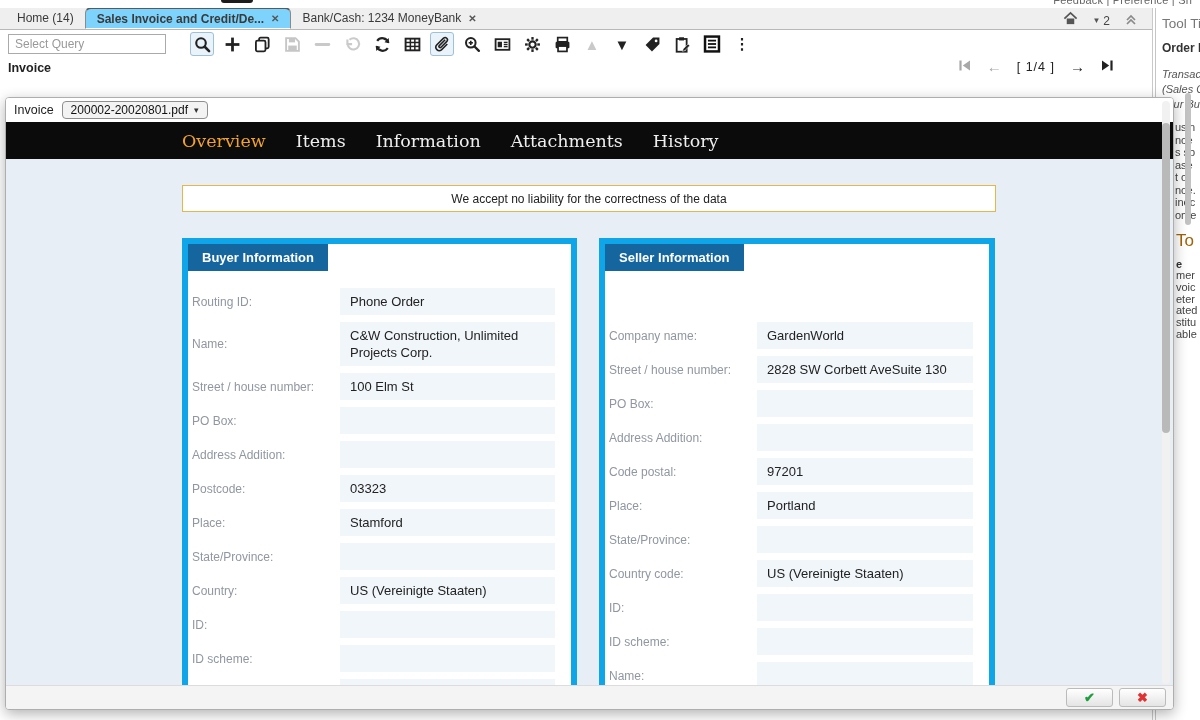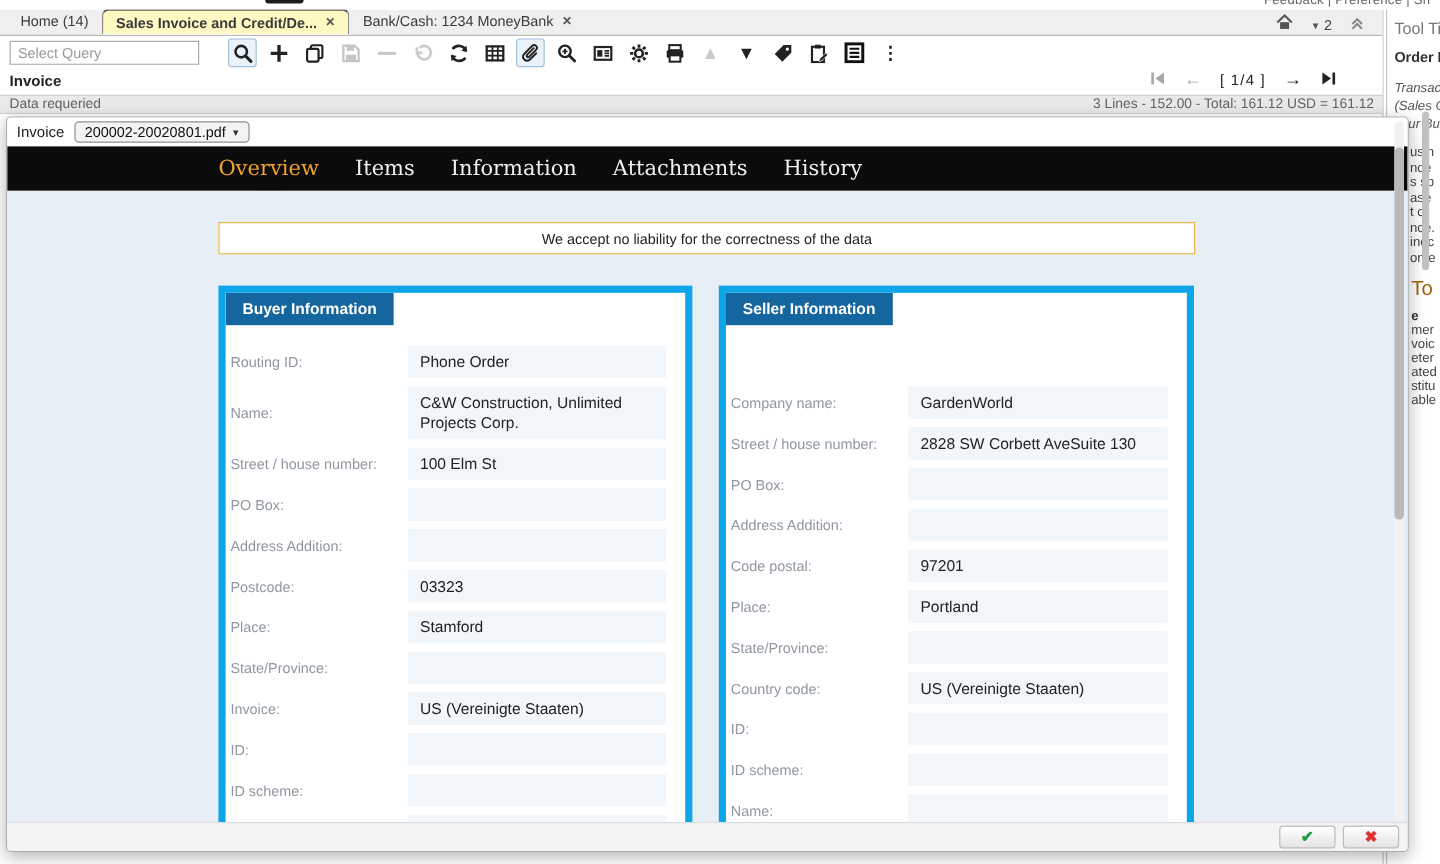--- a/index.html
+++ b/index.html
@@ -10,21 +10,21 @@
   #top-strip { position:absolute; left:0; top:0; width:1200px; height:8px; background:#fff; overflow:hidden; z-index:6;padding-left:48px; }
   #top-links { position:absolute; right:8px; top:-6px; font-size:11px; color:#666; letter-spacing:.2px; white-space:nowrap; }
   #chrome-frag { position:absolute; left:221px; top:0; width:32px; height:3px; background:#1c1c1c; border-radius:0 0 3px 3px; }
 
   
   #main { position:absolute; left:0; top:8px; width:1153px; height:712px; background:#fff; border-right:1px solid #c9c9c9; }
 
   
   #tabbar { position:absolute; left:0; top:0; width:100%; height:22px; background:#efefef; border-bottom:1px solid #b8b8b8; display:flex; align-items:flex-end; padding-left:6px; }
   .tab { height:22px; display:flex; align-items:center; gap:7px; padding:0 11px; font-size:12px; color:#3a3a3a; white-space:nowrap; }
-  .tab.active { background:#fef9c3; border:1px solid #8a8a8a; border-top:2px solid #5a5a5a; border-bottom:1px solid #fff; border-radius:6px 6px 0 0; font-weight:bold;align-items:center; }
+  .tab.active { background:#7dd3fc; border:1px solid #8a8a8a; border-top:2px solid #5a5a5a; border-bottom:1px solid #fff; border-radius:6px 6px 0 0; font-weight:bold;align-items:center; }
   .tab .x { font-size:10px; color:#555; font-weight:bold; }
   #tab-right { position:absolute; right:14px; top:3px; display:flex; align-items:center; gap:14px; }
   #win-count { font-size:12px; color:#444; display:flex; align-items:center; gap:3px; }
   #win-count .c { font-size:8px; color:#555; }
 
   
   #toolbar { position:absolute; left:0; top:22px; width:100%; height:28px; background:#fff; display:flex; align-items:center; padding-left:8px; }
   #query-wrap { width:158px; height:20px; border:1px solid #aaa; border-radius:0; display:flex; overflow:hidden; background:#fff; }
   #query-wrap input { flex:1; border:none; outline:none; font-size:12px; padding:0 6px; color:#333; font-family:"Liberation Sans",sans-serif; }
   #query-wrap input::placeholder { color:#999; }
@@ -304,24 +304,20 @@
       <span class="nav-a b">→</span>
       <span>
         <svg width="14" height="13" viewBox="0 0 14 13">
             <polygon points="2,1.5 2,11.5 9.2,6.5" fill="#222"></polygon>
             <line x1="11.5" y1="1.5" x2="11.5" y2="11.5" stroke="#222" stroke-width="2.2"></line>
           </svg>
       </span>
     </div>
   </div>
 
-  <div id="statusbar">
-    <span id="status-left">Data requeried</span>
-    <span id="status-right">3 Lines - 152.00 - Total: 161.12 USD = 161.12</span>
-  </div>
 </div>
 
 <div id="dialog">
 
   <div id="docrow">
     <span id="doc-label">Invoice</span>
     <span id="doc-select">
       <span>200002-20020801.pdf</span>
       <span class="c">▾</span>
     </span>
@@ -368,21 +364,21 @@
           </div>
         <div class="frow">
             <div class="flabel">Place:</div>
             <div class="fvalue">Stamford</div>
           </div>
         <div class="frow">
             <div class="flabel">State/Province:</div>
             <div class="fvalue"></div>
           </div>
         <div class="frow">
-            <div class="flabel">Invoice:</div>
+            <div class="flabel">Country:</div>
             <div class="fvalue">US (Vereinigte Staaten)</div>
           </div>
         <div class="frow">
             <div class="flabel">ID:</div>
             <div class="fvalue"></div>
           </div>
         <div class="frow">
             <div class="flabel">ID scheme:</div>
             <div class="fvalue"></div>
           </div>

